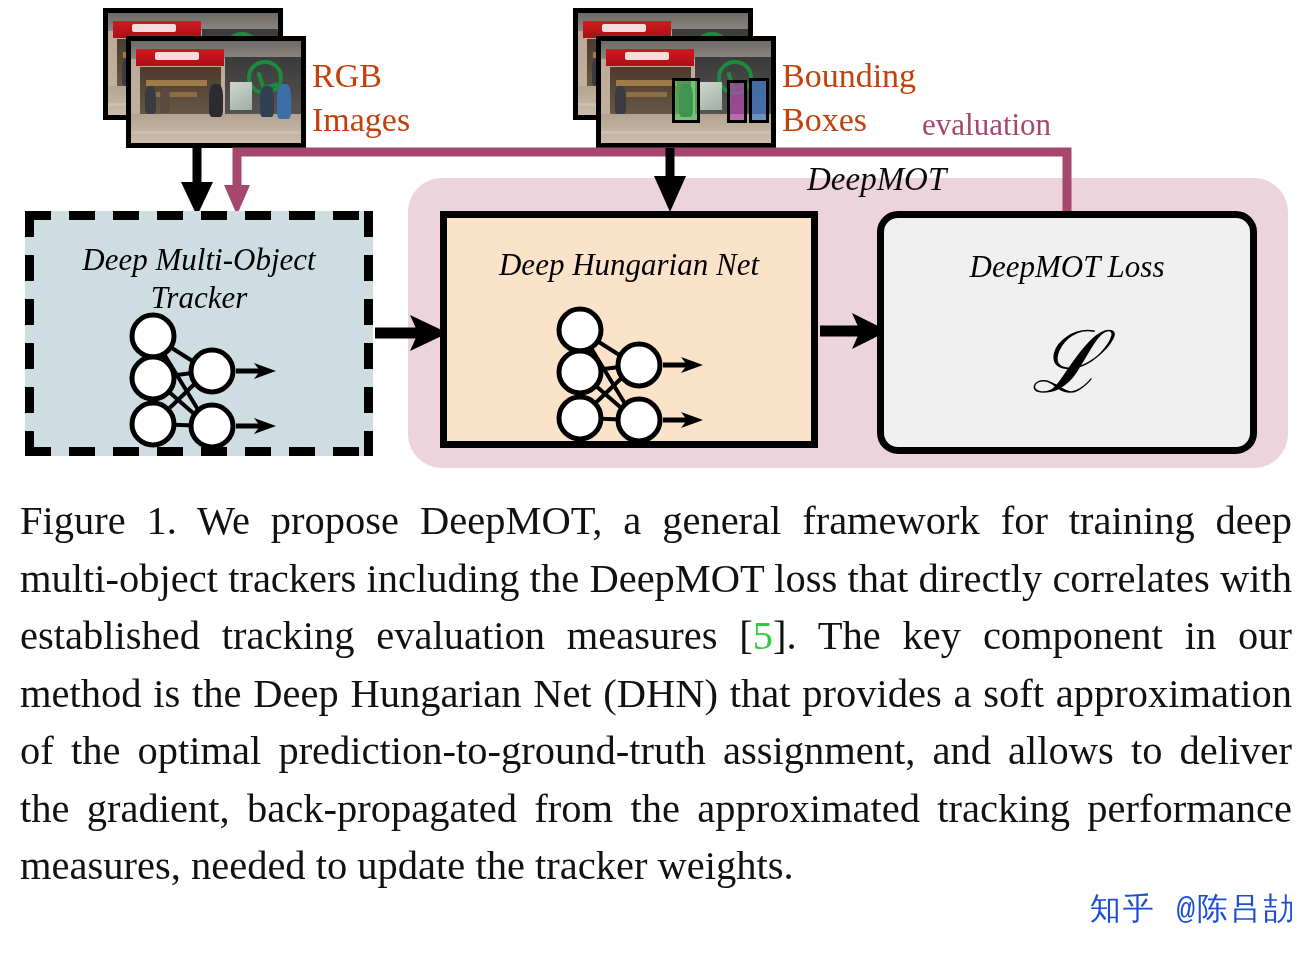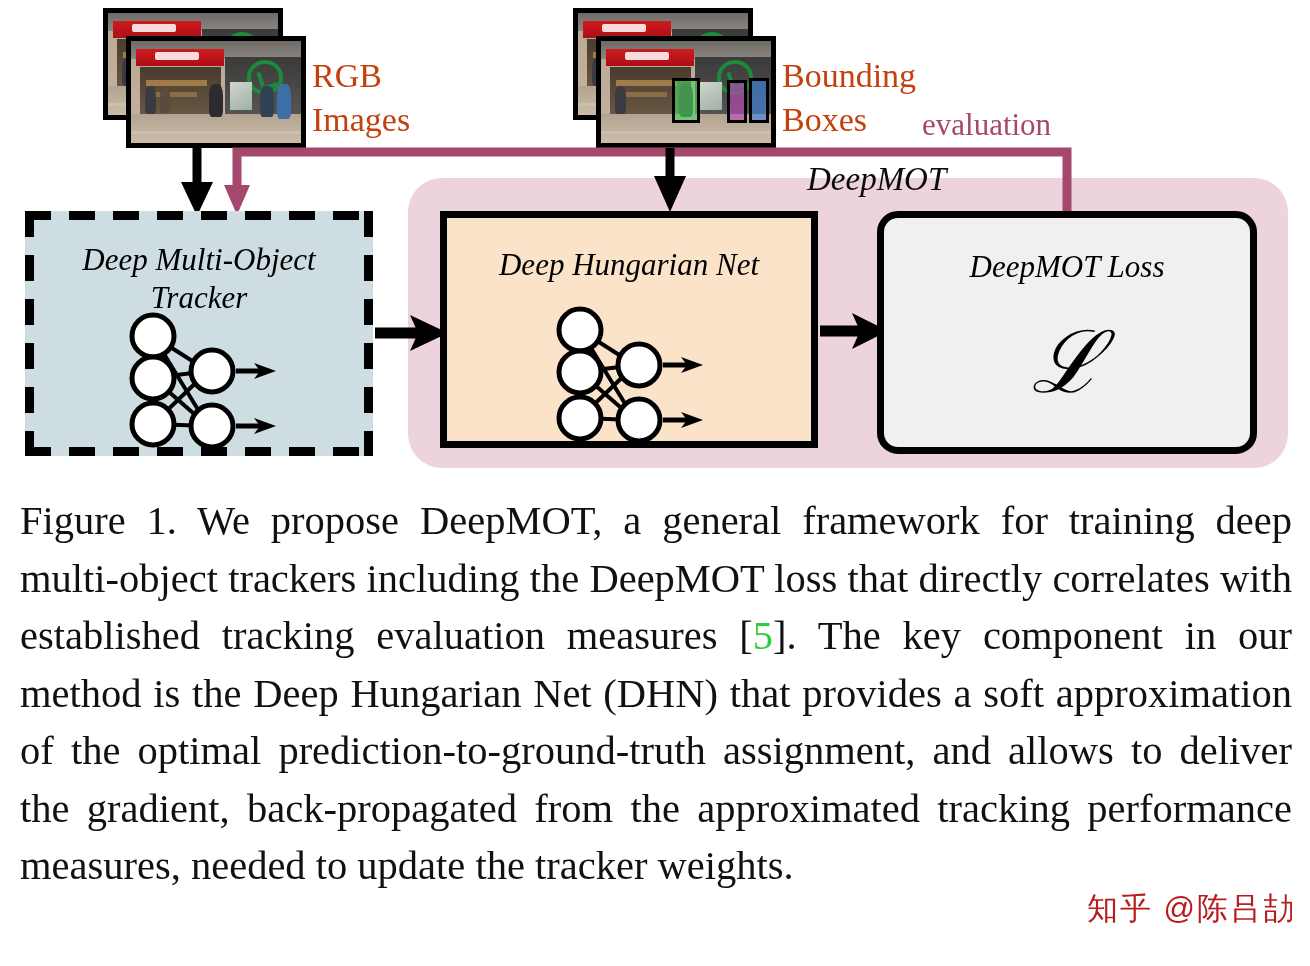--- a/index.html
+++ b/index.html
@@ -83,21 +83,21 @@
     font-family:"Liberation Serif",serif;font-style:italic;font-size:86px;color:#000;}
 
   
   #caption{position:absolute;left:20px;top:492px;width:1272px;
     font-family:"Liberation Serif",serif;font-size:40.5px;line-height:57.5px;
     color:#111;text-align:justify;}
   #caption .ref{color:#2ecc3f;}
 
   
   #watermark{position:absolute;right:14px;bottom:36px;
-     font-family:Liberation Sans, sans-serif;font-size:31px;color:#b91c1c;
+     font-family:Liberation Mono, monospace;font-size:31px;color:#1d4ed8;
      letter-spacing:2px;white-space:nowrap;}
   svg{display:block;overflow:visible;}
 </style>
 </head>
 <body>
 
 <div id="root">
 
   <div class="abs" style="left:0;top:0;">
     <div class="photo" style="left:103px;top:8px;width:180px;height:112px;">

